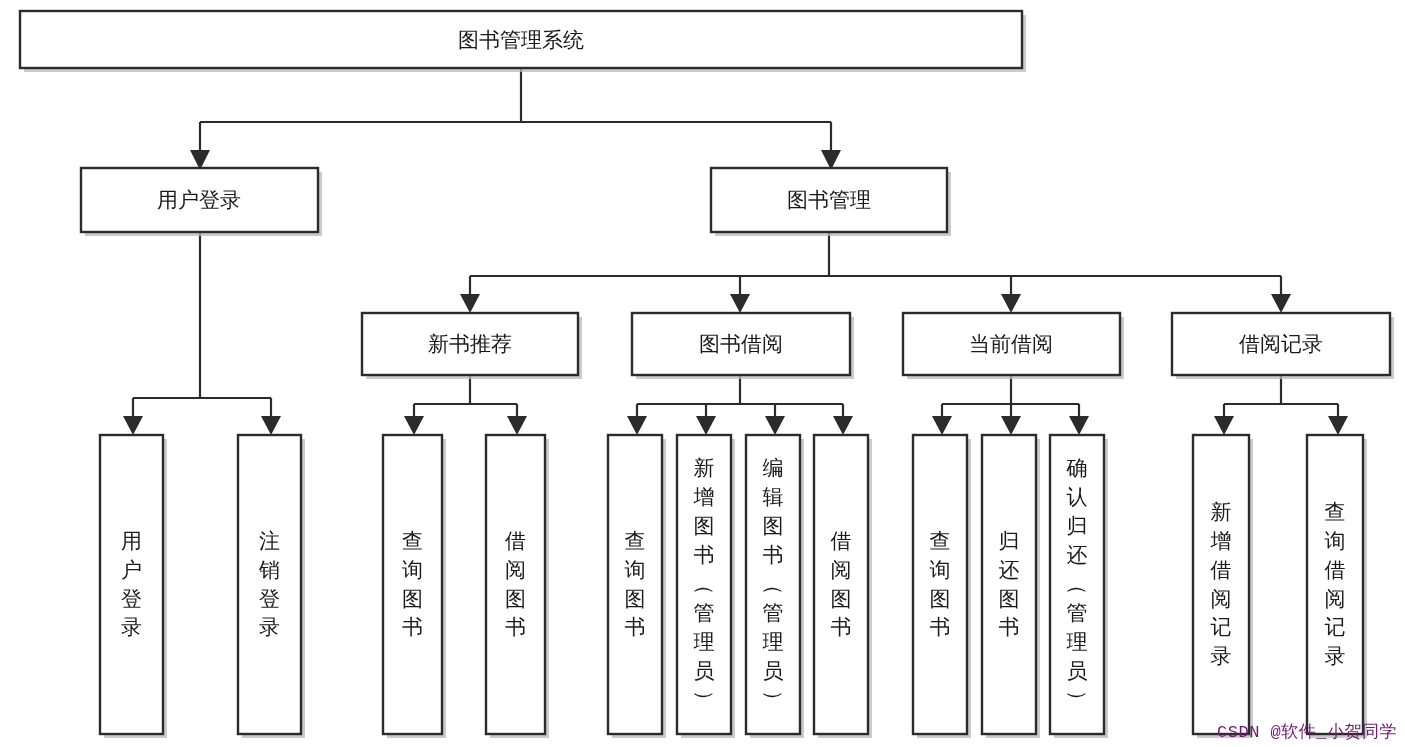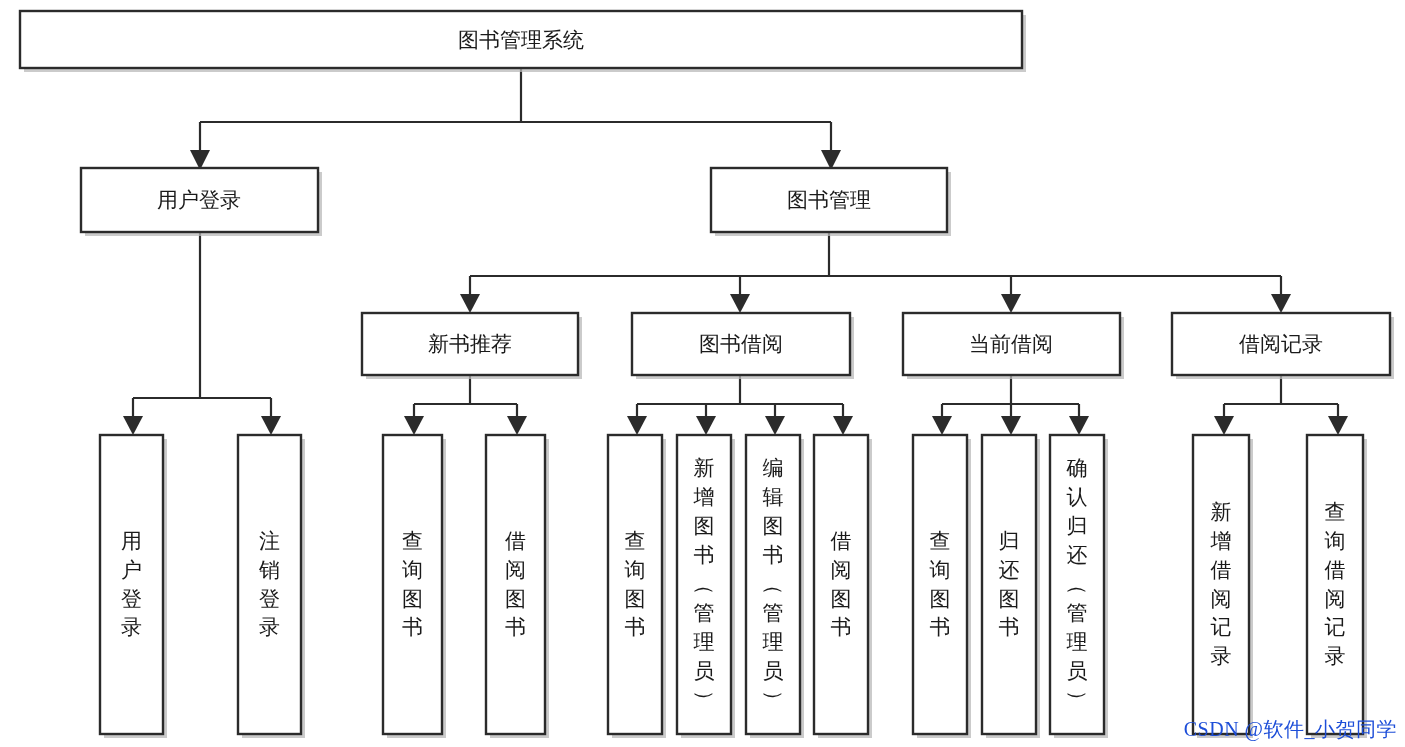--- a/index.html
+++ b/index.html
@@ -69,23 +69,23 @@
     font-family: "Liberation Sans", "DejaVu Sans", sans-serif;
     font-size: 21px;
     line-height: 1.38;
     color: #1a1a1a;
     text-align: center;
   }
   .watermark {
     position: absolute;
     right: 8px;
     bottom: 4px;
-    font-family: Liberation Serif, serif;
-    font-size: 20px;
-    color: #1d4ed8;
+    font-family: Liberation Mono, monospace;
+    font-size: 17px;
+    color: #701a75;
     letter-spacing: 0.5px;
     white-space: nowrap;
     user-select: none;
   }
 </style>
 </head>
 <body>
 
 <div id="diagram-root">
 

